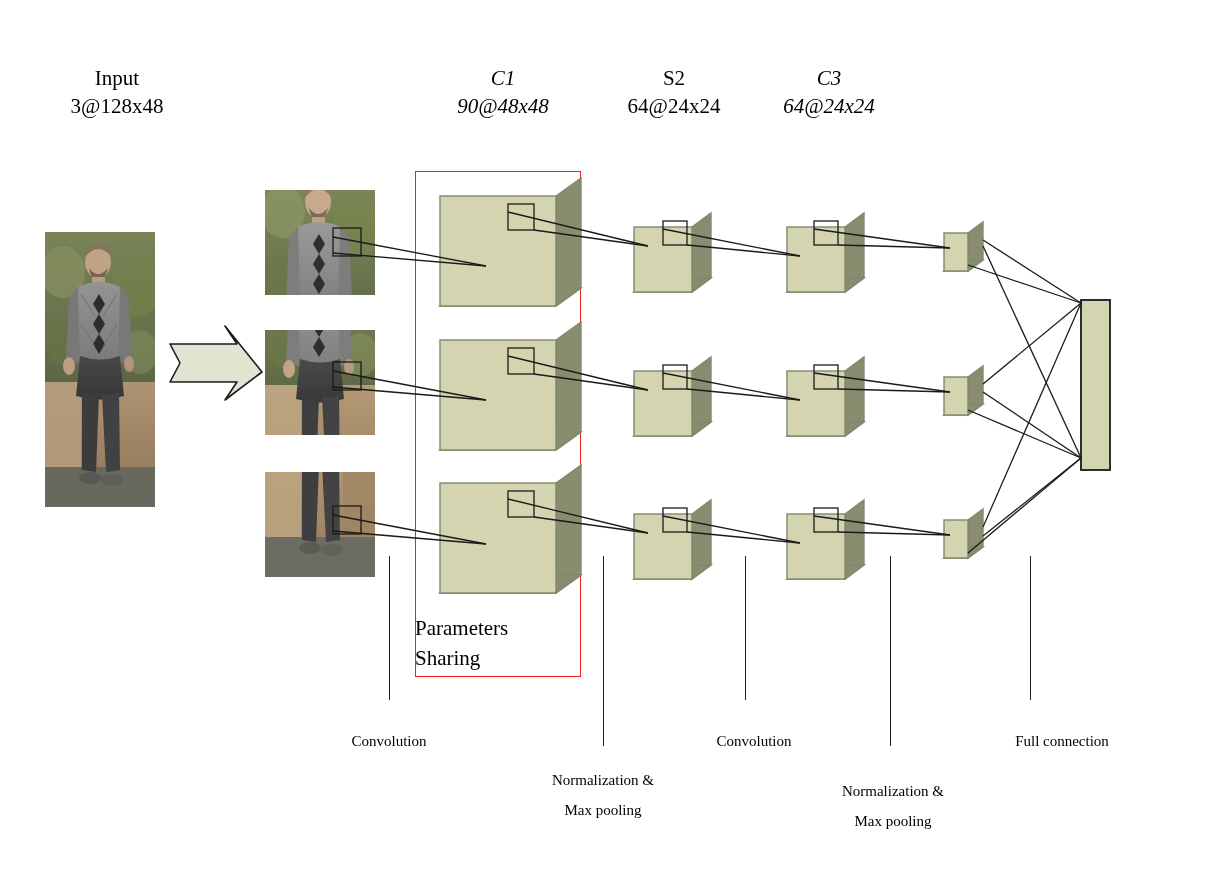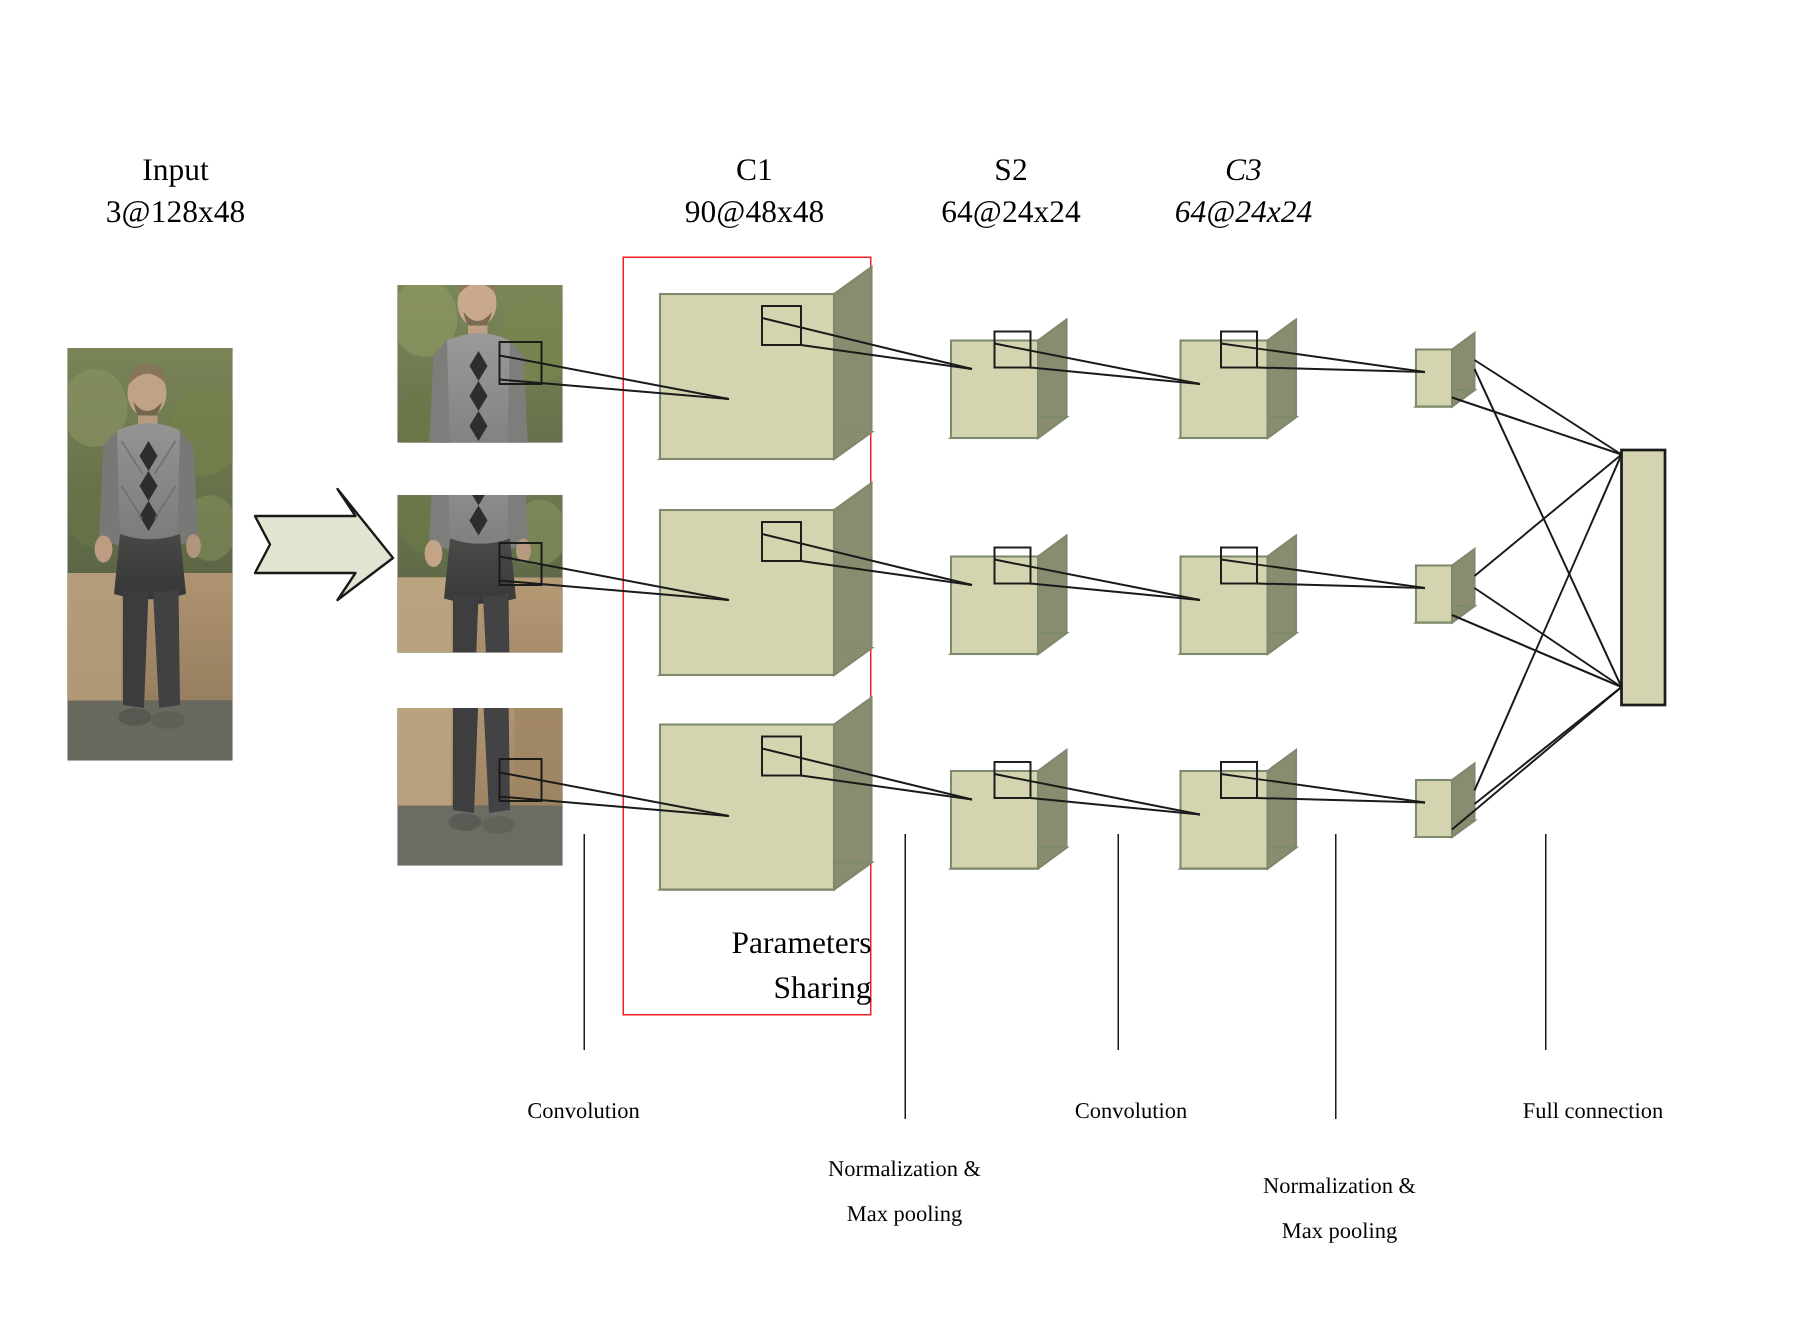--- a/index.html
+++ b/index.html
@@ -20,34 +20,34 @@
     overflow: hidden;
   }
   .layer-label {
     position: absolute;
     text-align: center;
     font-size: 21px;
     line-height: 28px;
     color: #000;
     white-space: nowrap;
   }
-  .layer-label .lname { display: block; margin-top: 35px; }
+  .layer-label .lname { display: block; }
   .layer-label .ldim  { display: block; text-align: center; }
 
   .annot {
     position: absolute;
     text-align: center;
     font-size: 15px;
     line-height: 30px;
     white-space: nowrap;
     color: #000;
   }
   .ps-text {
     position: absolute;
-    text-align: right;
+    text-align: left;
     font-size: 21px;
     line-height: 30px;
     color: #000;
     white-space: nowrap;
   }
   .ps-box {
     position: absolute;
     border: 1.4px solid #ee2222;
     box-sizing: border-box;
     background: transparent;
@@ -74,21 +74,21 @@
 </head>
 <body>
 
 <div id="canvas">
 
   <div class="layer-label" style="left:22px; top:64px; width:190px;">
     <span class="lname">Input</span>
     <span class="ldim">3@128x48</span>
   </div>
 
-  <div class="layer-label" style="left:427px; top:64px; width:152px;">
+  <div class="layer-label" style="left:427px; top:64px; width:152px;font-style:italic;">
     <span class="lname">C1</span>
     <span class="ldim">90@48x48</span>
   </div>
 
   <div class="layer-label" style="left:598px; top:64px; width:152px;">
     <span class="lname">S2</span>
     <span class="ldim">64@24x24</span>
   </div>
 
   <div class="layer-label" style="left:753px; top:64px; width:152px;font-style:italic;">

